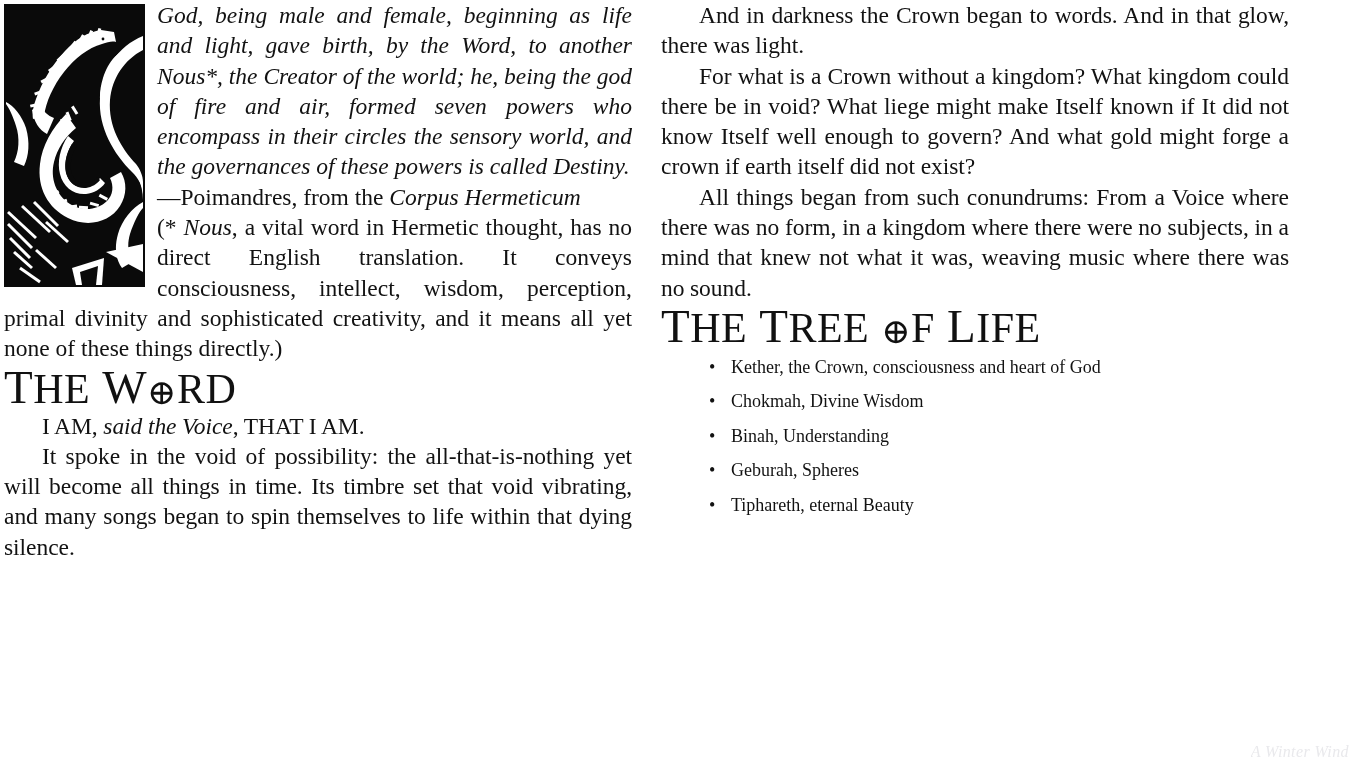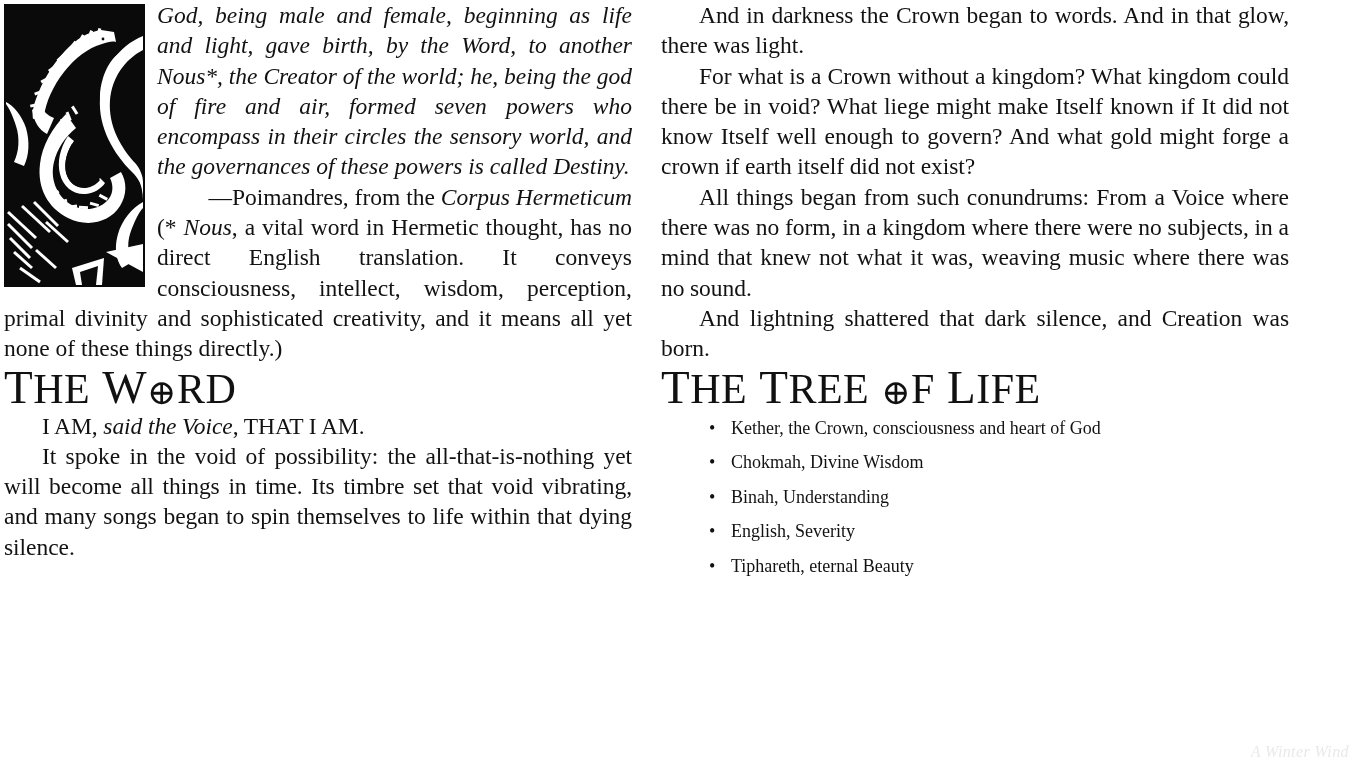--- a/index.html
+++ b/index.html
@@ -57,21 +57,20 @@
     font-size: 23.5px;
     line-height: 30.3px;
     text-align: justify;
     margin: 0;
     text-indent: 0;
   }
 
   .attrib {
     font-size: 23.5px;
     line-height: 30.3px;
-    text-align: right;
     margin: 0;
   }
   .attrib .work { font-style: italic; }
 
   .footnote {
     font-size: 23.5px;
     line-height: 30.3px;
     text-align: justify;
     margin: 0;
     text-indent: 0;
@@ -182,30 +181,29 @@
   </div>
 
   <div class="column" id="col-right">
 
     <p class="body-par">And in darkness the Crown began to words. And in that glow, there was light.</p>
 
     <p class="body-par">For what is a Crown without a kingdom? What kingdom could there be in void? What liege might make Itself known if It did not know Itself well enough to govern? And what gold might forge a crown if earth itself did not exist?</p>
 
     <p class="body-par">All things began from such conundrums: From a Voice where there was no form, in a kingdom where there were no subjects, in a mind that knew not what it was, weaving music where there was no sound.</p>
 
-    <p class="body-par">And lightning shattered that dark silence, and Creation was born.</p>
 
     <h1 class="section-head" id="head-tree"><span class="head-cap">T</span><span class="head-small">HE</span><span class="head-sp"></span><span class="head-cap">T</span><span class="head-small">REE</span><span class="head-sp"></span><span class="head-glyph">⊕</span><span class="head-small">F</span><span class="head-sp"></span><span class="head-cap">L</span><span class="head-small">IFE</span></h1>
 
 
     <ul class="sephiroth-list" id="sephiroth-list">
         <li><span class="bullet-dot">•</span><span>Kether, the Crown, consciousness and heart of God</span></li>
         <li><span class="bullet-dot">•</span><span>Chokmah, Divine Wisdom</span></li>
         <li><span class="bullet-dot">•</span><span>Binah, Understanding</span></li>
-        <li><span class="bullet-dot">•</span><span>English, Severity</span></li>
+        <li><span class="bullet-dot">•</span><span>Geburah, Spheres</span></li>
         <li><span class="bullet-dot">•</span><span>Tiphareth, eternal Beauty</span></li>
       </ul>
   </div>
 
   <div id="dragon-plate">
     <svg width="137" height="279" viewBox="0 0 137 279" xmlns="http://www.w3.org/2000/svg">
       <rect x="0" y="0" width="137" height="279" fill="#ffffff"></rect>
 
       <path d="M0,0 H137 V46 C120,36 104,50 97,72 C88,100 100,128 118,150
                C130,164 137,178 137,194 V279 H0 Z" fill="#0a0a0a"></path>

